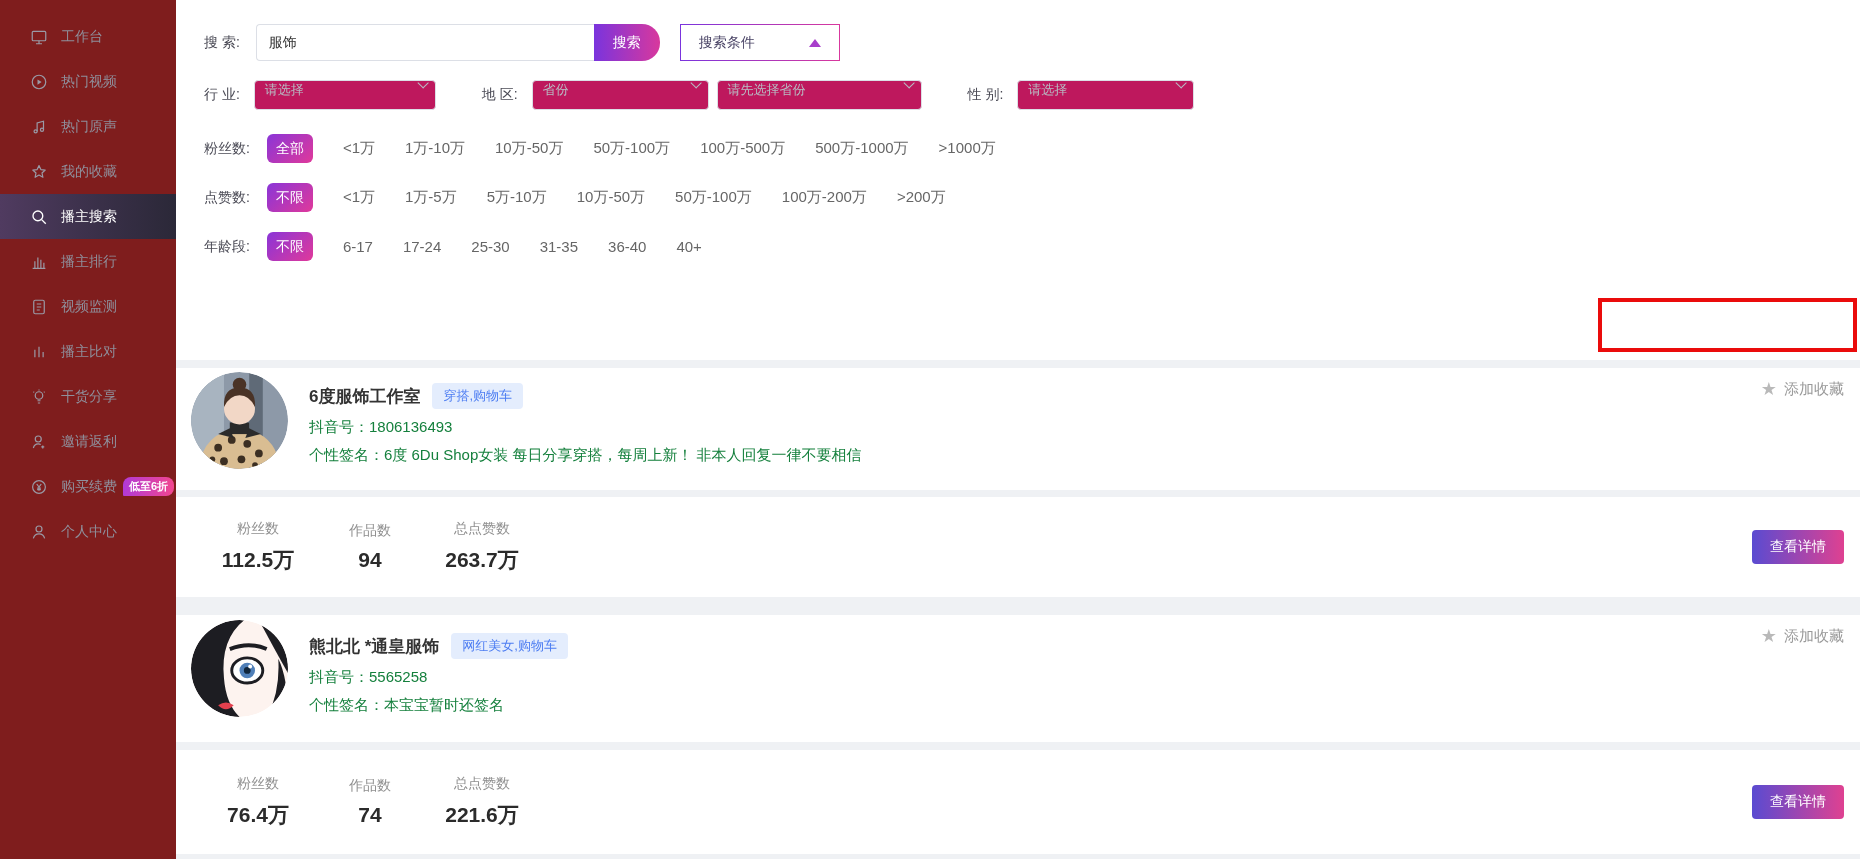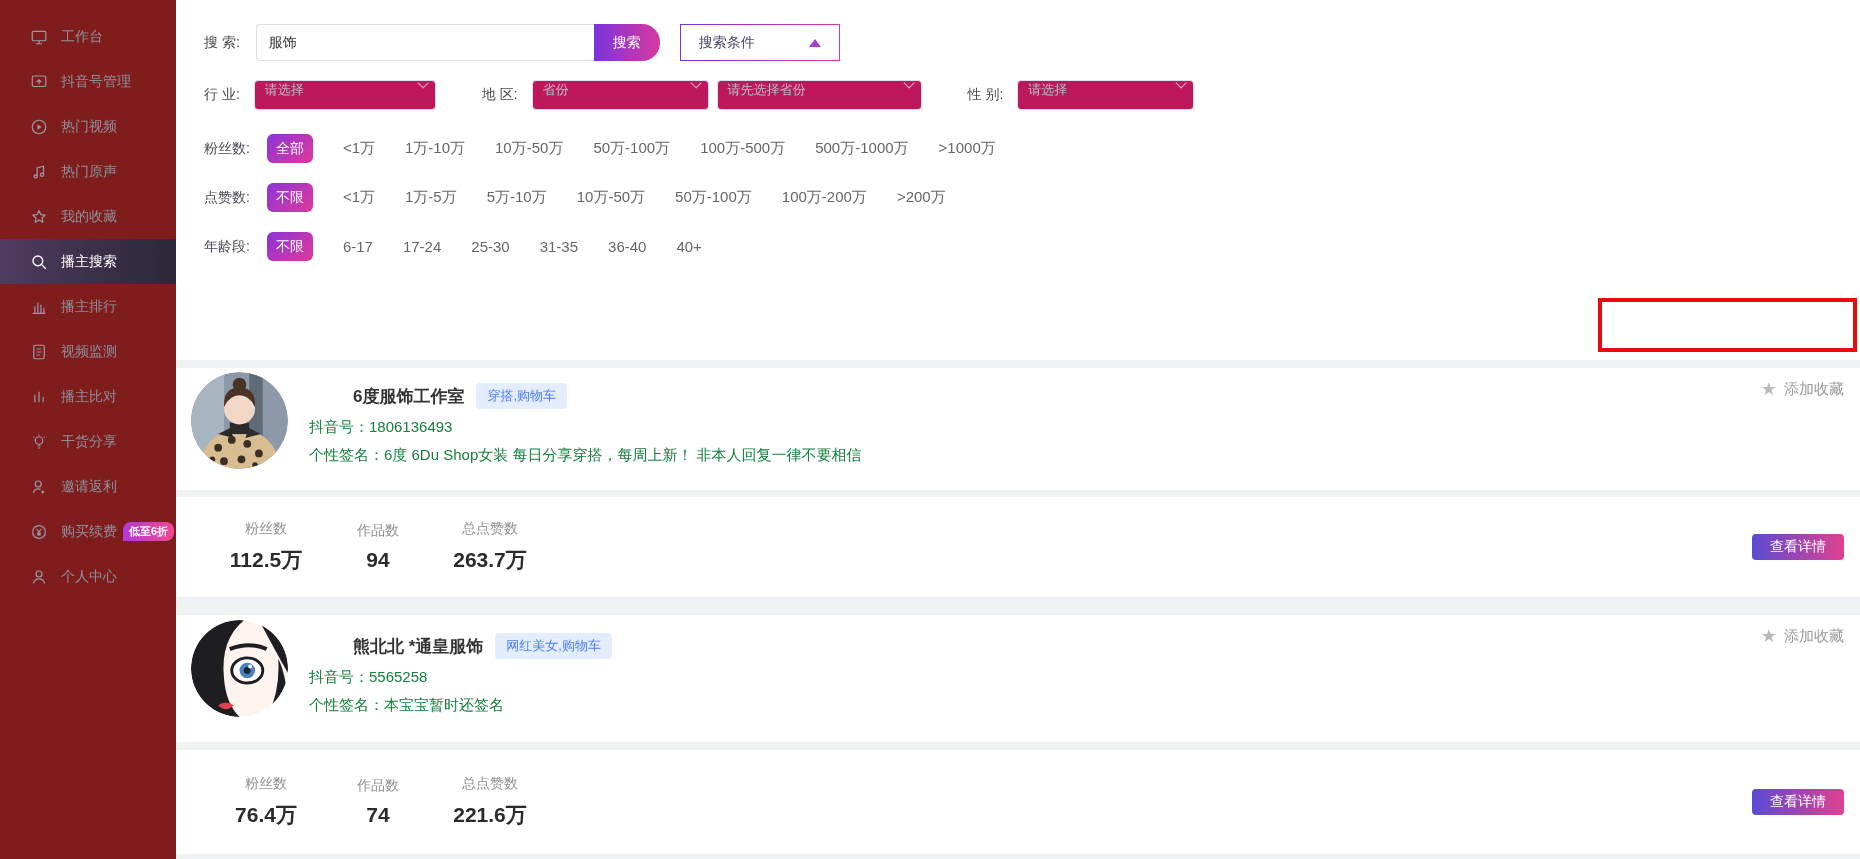--- a/index.html
+++ b/index.html
@@ -68,62 +68,53 @@
   .annotation { position:absolute; left:1422px; top:298px; width:259px; height:54px;
     border:4px solid #ea0c0c; pointer-events:none; }
 
   
   .card-info { width:1684px; height:122px; margin-top:8px; position:relative; }
   .card-info.second { height:127px; margin-top:18px; }
   .avatar { position:absolute; left:15px; top:4px; width:97px; height:97px; border-radius:50%;
     overflow:hidden; }
   .card-info.second .avatar { top:5px; }
   .info-block { position:absolute; left:133px; top:15px; }
-  .name-row { display:flex; align-items:center;margin-left:44px; }
+  .name-row { display:flex; align-items:center; }
   .r-name { font-size:17px; color:#333; font-weight:bold; }
   .r-tag { margin-left:12px; background:#e4edfd; color:#4d7df2; font-size:13px;
     padding:4px 11px; border-radius:4px; }
   .r-line { margin-top:9px; font-size:15px; color:#15803d; }
   .fav { position:absolute; right:16px; top:10px; display:flex; align-items:center;
     color:#999; font-size:15px; cursor:pointer; }
   .fav .star { color:#b9b9b9; font-size:18px; margin-right:7px; }
 
   .card-stats { width:1684px; height:100px; margin-top:7px; position:relative;
-    display:flex; align-items:center; padding-left:38px; }
+    display:flex; align-items:center; padding-left:30px; }
   .card-stats.second { height:104px; margin-top:8px; }
   .stat-col { width:104px; text-align:center; margin-right:8px; }
   .stat-label { font-size:14px; color:#8f8f8f; }
   .stat-value { font-size:21px; color:#2b2b2b; font-weight:bold; margin-top:8px; }
   .detail-btn { position:absolute; right:16px; top:50%; transform:translateY(-50%);
-    width:92px; height:26px; border:none; border-radius:4px; color:#fff; font-size:14px;
+    width:92px; height:34px; border:none; border-radius:4px; color:#fff; font-size:14px;
     background:linear-gradient(90deg,#5a4bd1,#df4191); cursor:pointer; font-family:inherit; }
 </style>
 </head>
 <body>
 
 <div class="app">
 
   <aside class="sidebar">
     <div class="side-item">
       <span class="ic">
         <svg width="18" height="18" viewBox="0 0 24 24" fill="none" stroke="currentColor" stroke-width="1.6">
             <rect x="3" y="4.5" width="18" height="12.5" rx="1.5"></rect>
             <path d="M12 17v4M8 21h8"></path>
           </svg>
       </span>
         <span>工作台</span>
-    </div>
-    <div class="side-item">
-      <span class="ic">
-        <svg width="18" height="18" viewBox="0 0 24 24" fill="none" stroke="currentColor" stroke-width="1.6">
-            <rect x="3" y="4" width="18" height="14" rx="2"></rect>
-            <path d="M9 12l3-3 3 3M12 9v6"></path>
-          </svg>
-      </span>
-        <span>抖音号管理</span>
     </div>
     <div class="side-item">
       <span class="ic">
         <svg width="18" height="18" viewBox="0 0 24 24" fill="none" stroke="currentColor" stroke-width="1.6">
             <circle cx="12" cy="12" r="9"></circle>
             <path d="M10 8.5l5.5 3.5-5.5 3.5z" fill="currentColor" stroke="none"></path>
           </svg>
       </span>
         <span>热门视频</span>
     </div>

